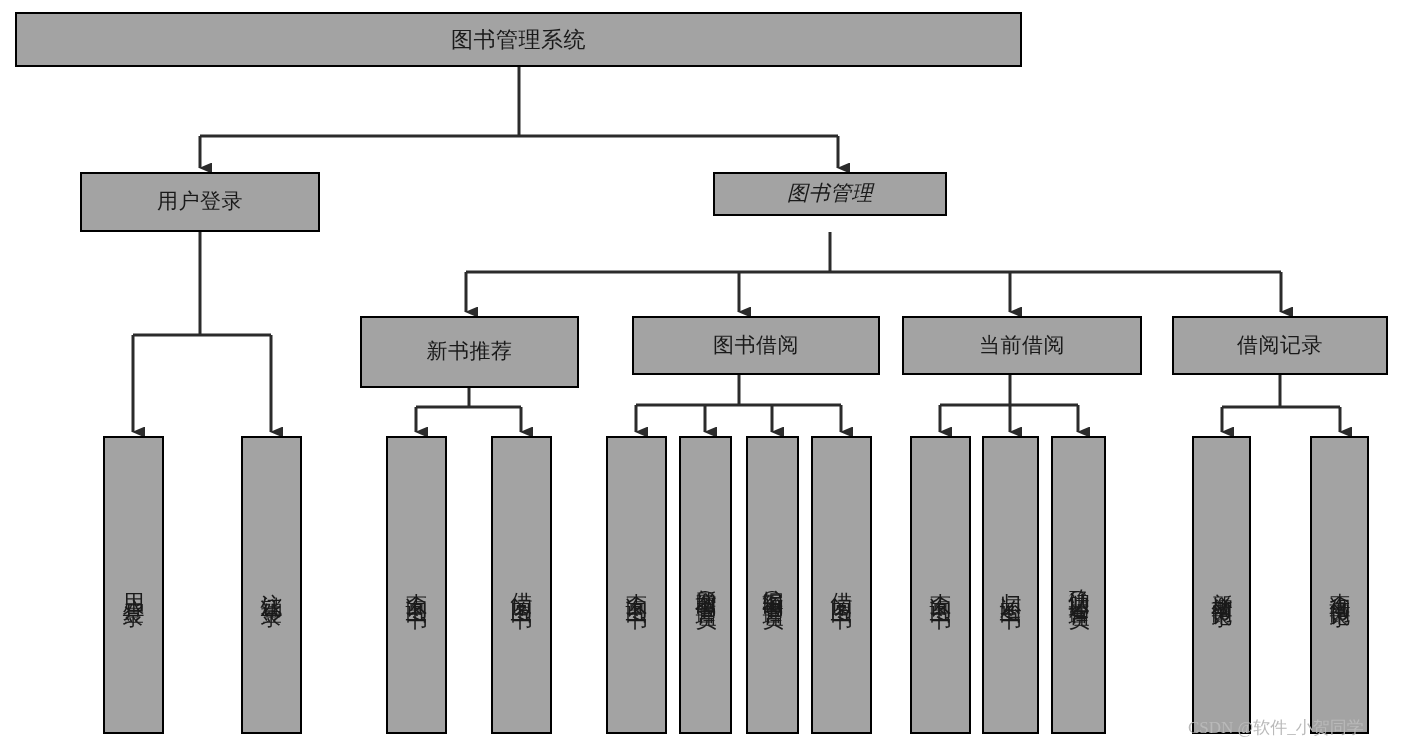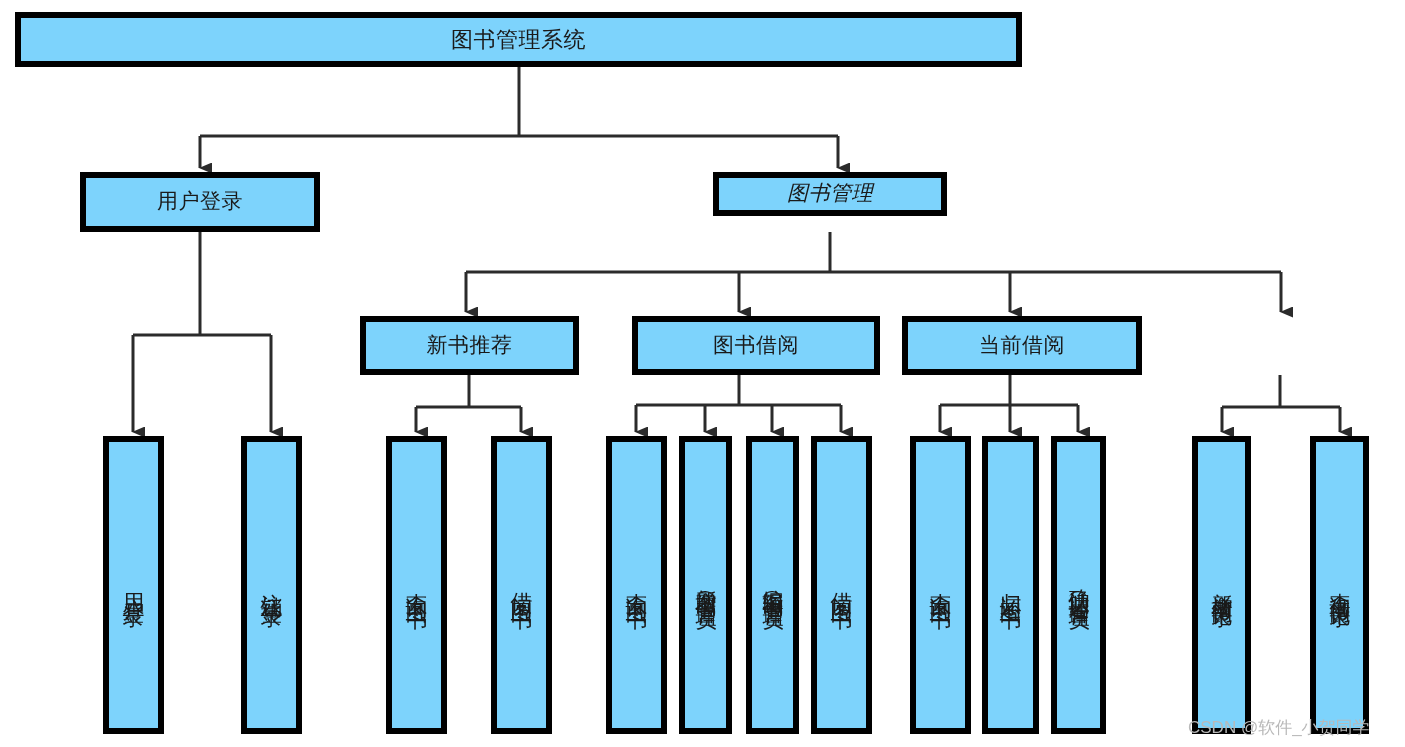--- a/index.html
+++ b/index.html
@@ -22,22 +22,22 @@
     position: absolute;
     left: 0;
     top: 0;
     width: 1405px;
     height: 747px;
     pointer-events: none;
   }
   .node {
     position: absolute;
     box-sizing: border-box;
-    background: #7dd3fc;
-    border: 6px solid #000000;
+    background: #a3a3a3;
+    border: 2px solid #000000;
     display: flex;
     align-items: center;
     justify-content: center;
     color: #1a1a1a;
     z-index: 2;
   }
   .node .lbl {
     display: block;
     text-align: center;
     line-height: 1.14;
@@ -69,21 +69,21 @@
     letter-spacing: 3px;
   }
   #watermark {
     position: absolute;
     left: 1188px;
     top: 716px;
     font-size: 17px;
     color: #b9b9b9;
     white-space: nowrap;
     z-index: 5;
-    font-family: Liberation Sans, sans-serif;
+    font-family: Liberation Serif, serif;
   }
 </style>
 </head>
 <body>
 
 <div id="canvas">
 
   <svg id="wires" viewBox="0 0 1405 747" xmlns="http://www.w3.org/2000/svg">
     <defs>
       <marker id="ah" markerWidth="11" markerHeight="13" refX="5.5" refY="12" orient="auto" markerUnits="userSpaceOnUse">
@@ -138,29 +138,32 @@
     <span class="lbl">图书管理系统</span>
   </div>
 
   <div class="node h" style="left:80px; top:172px; width:240px; height:60px;">
     <span class="lbl">用户登录</span>
   </div>
   <div class="node h" style="left:713px; top:172px; width:234px; height:44px;font-style:italic;">
     <span class="lbl">图书管理</span>
   </div>
 
-  <div class="node h" style="left:360px; top:316px; width:219px; height:59px;">
+  <div class="node h" style="left:360px; top:316px; width:219px; height:72px;">
     <span class="lbl">新书推荐</span>
   </div>
   <div class="node h" style="left:632px; top:316px; width:248px; height:59px;">
     <span class="lbl">图书借阅</span>
   </div>
   <div class="node h" style="left:902px; top:316px; width:240px; height:59px;">
     <span class="lbl">当前借阅</span>
   </div>
+  <div class="node h" style="left:1172px; top:316px; width:216px; height:59px;">
+    <span class="lbl">借阅记录</span>
+  </div>
 
   <div class="node v" style="left:103px; top:436px; width:61px; height:298px;">
     <span class="lbl">用户登录</span>
   </div>
   <div class="node v" style="left:241px; top:436px; width:61px; height:298px;">
     <span class="lbl">注销登录</span>
   </div>
 
   <div class="node v" style="left:386px; top:436px; width:61px; height:298px;">
     <span class="lbl">查询图书</span>

